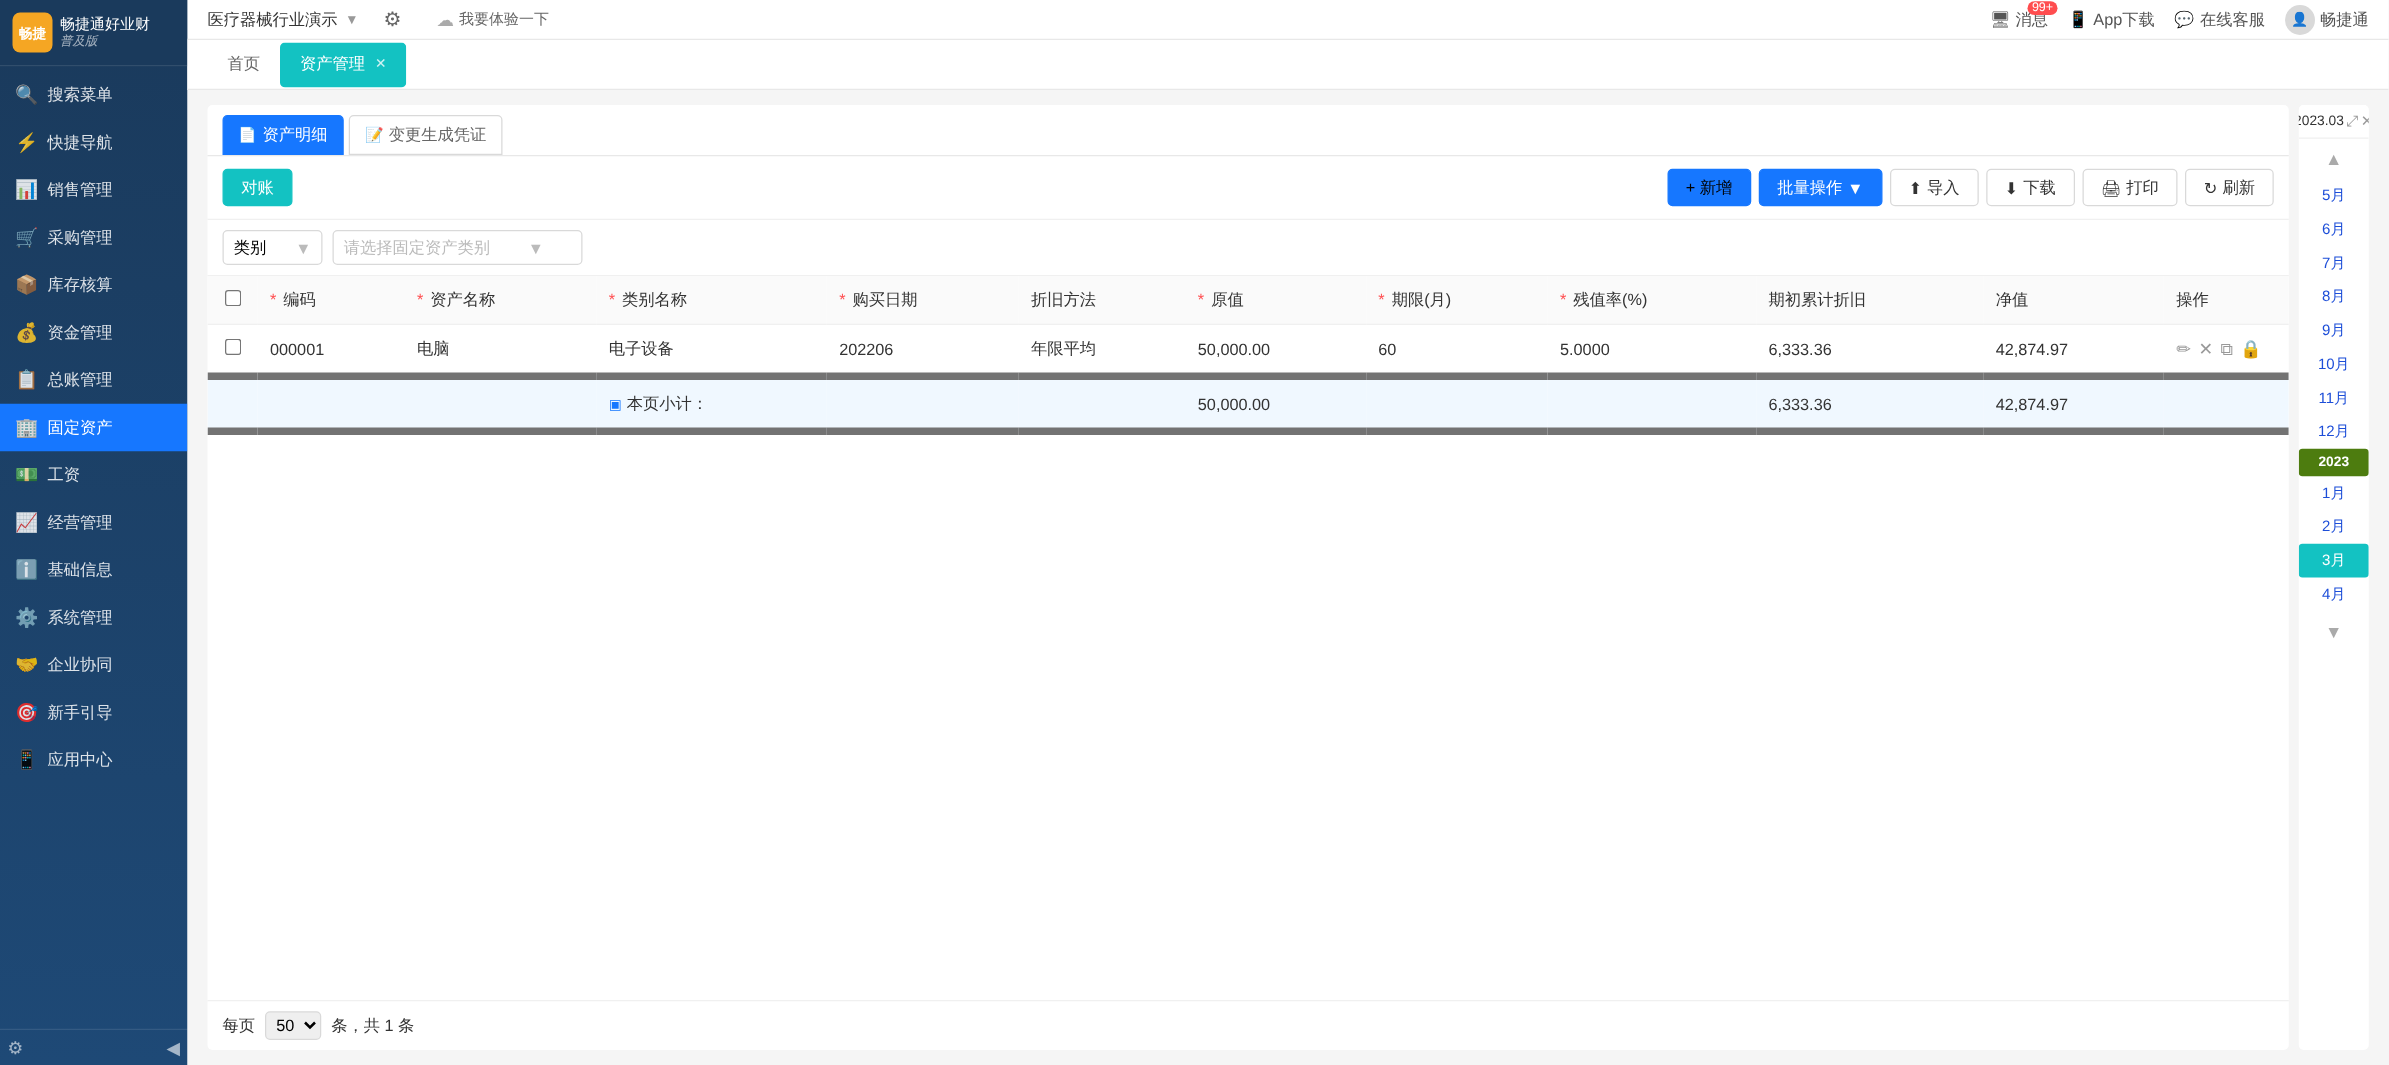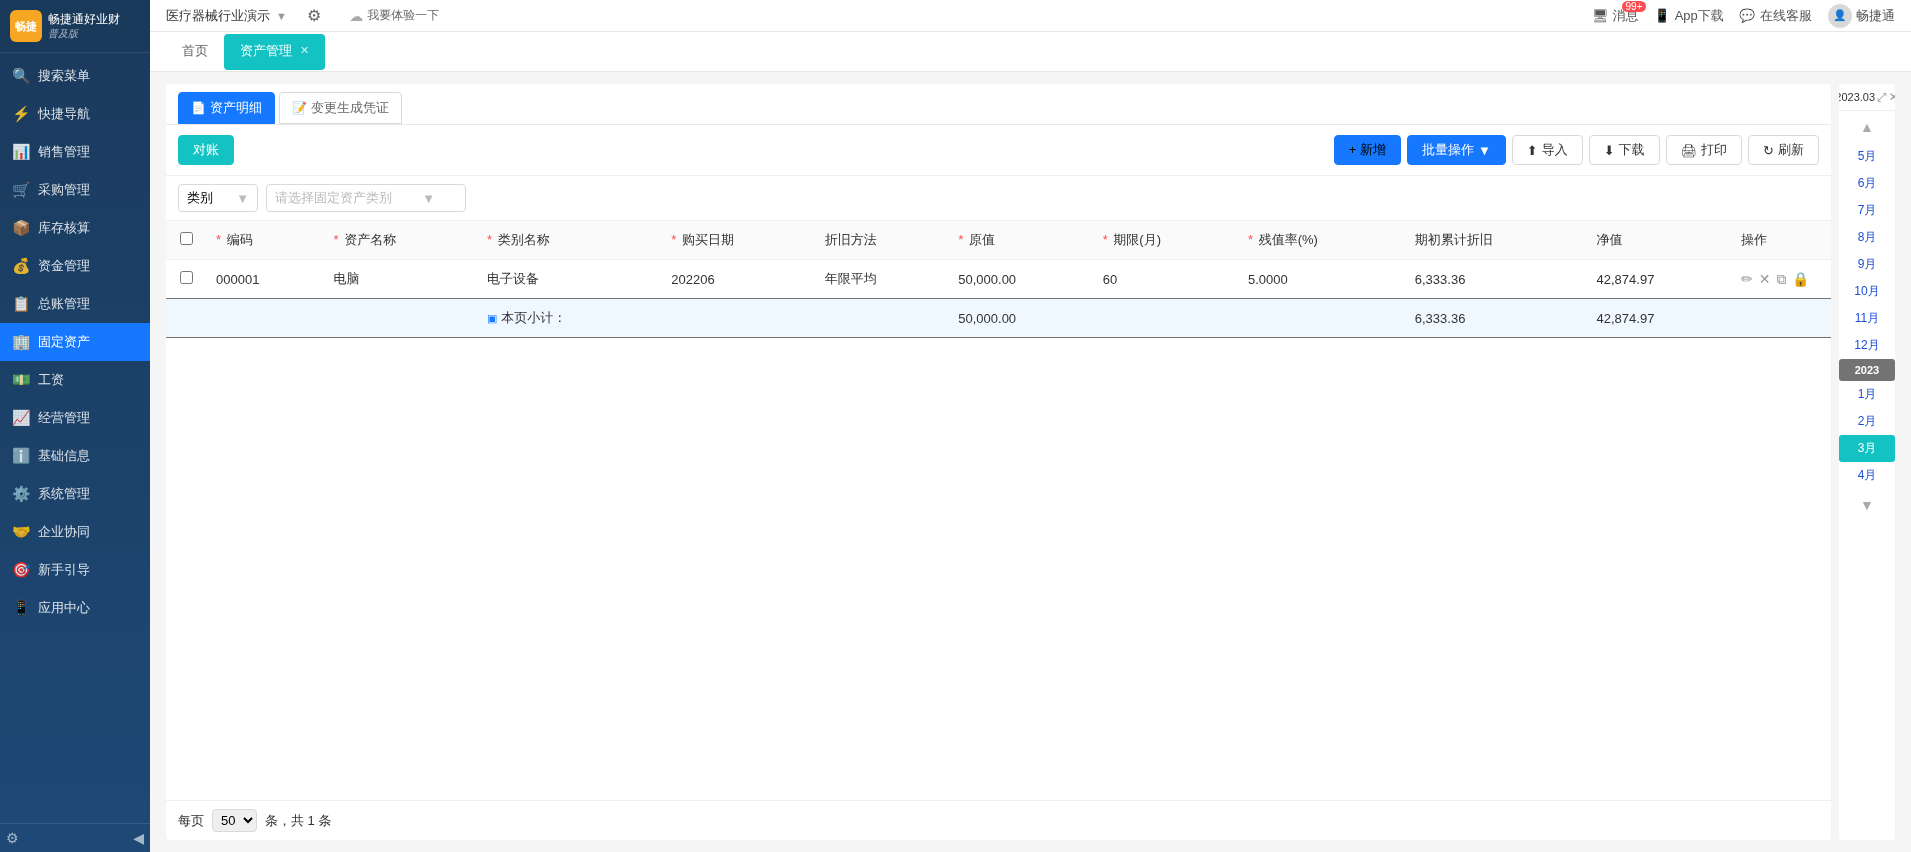--- a/index.html
+++ b/index.html
@@ -194,21 +194,21 @@
       padding: 10px 10px;
       text-align: left;
       border-bottom: 1px solid #f0f0f0;
       color: #333;
       font-weight: normal;
       white-space: nowrap;
     }
     th .required { color: #ff4d4f; margin-right: 2px; }
     td {
       padding: 10px 10px;
-      border-bottom: 1px solid #737373;
+      border-bottom: 6px solid #737373;
       color: #333;
       white-space: nowrap;
     }
     .subtotal-row td { background: #f0f8ff; color: #333; }
     .subtotal-label { display: flex; align-items: center; gap: 4px; }
     .subtotal-icon { color: #1677ff; font-size: 11px; }
 
     .checkbox-col { width: 40px; text-align: center; }
     .action-col { width: 100px; }
     .action-btns { display: flex; gap: 6px; align-items: center; }
@@ -257,21 +257,21 @@
     .calendar-months { display: flex; flex-direction: column; align-items: center; width: 100%; }
     .cal-month {
       width: 100%;
       padding: 5px 4px;
       text-align: center;
       font-size: 12px;
       color: #1d4ed8;
       cursor: pointer;
     }
     .cal-month.current-year-marker {
-      background: #737373;
+      background: #4d7c0f;
       color: white;
       font-weight: bold;
       border-radius: 3px;
       font-size: 11px;
     }
     .cal-month.active-month {
       background: #13c2c2;
       color: white;
       border-radius: 3px;
     }

